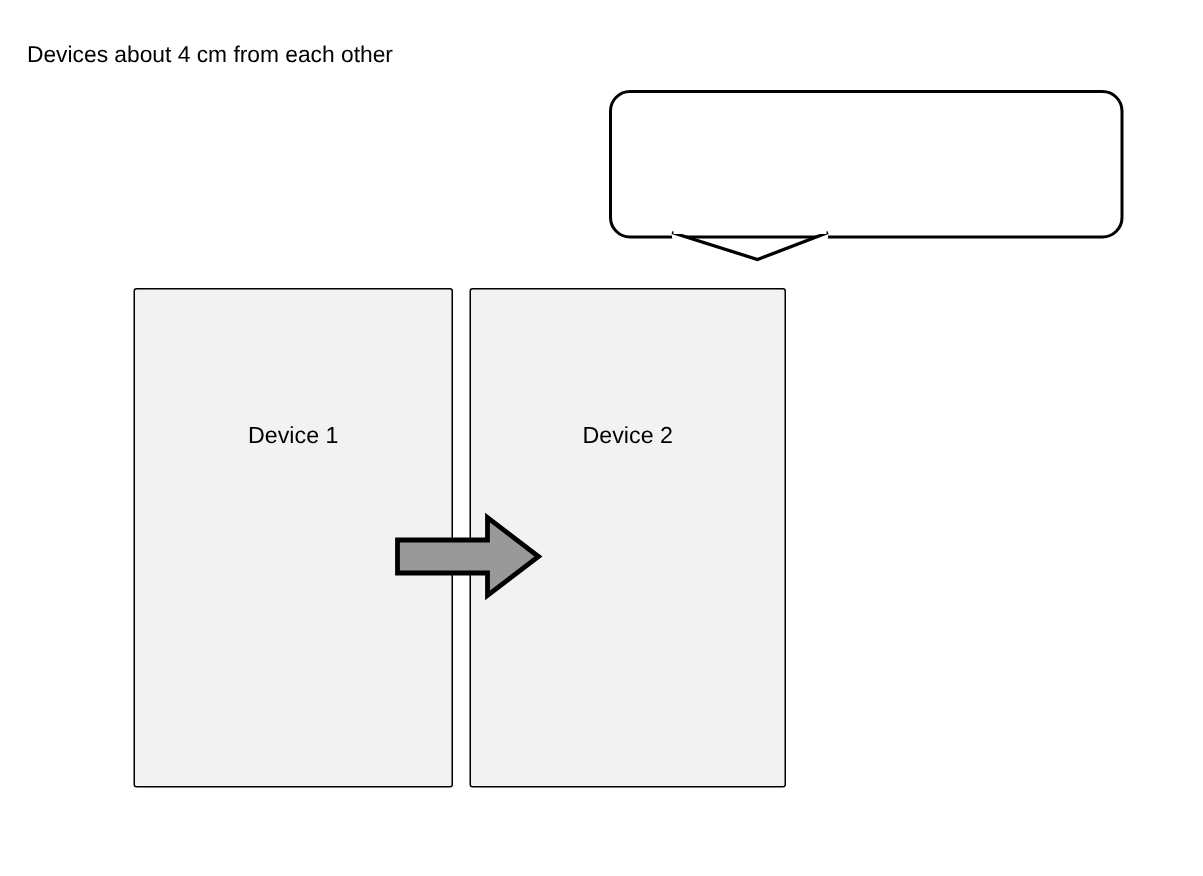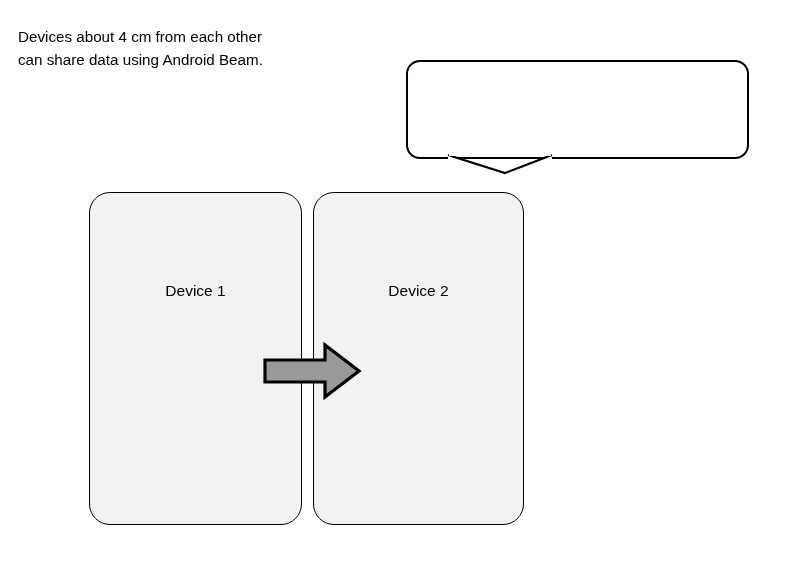--- a/index.html
+++ b/index.html
@@ -18,21 +18,21 @@
     position: absolute;
     left: 0;
     top: 0;
     width: 698px;
     height: 584px;
   }
   .device-box {
     position: absolute;
     background: #f2f2f2;
     border: 1.6px solid #000000;
-    border-radius: 21px;
+    border-radius: 2px;
     box-sizing: border-box;
     display: flex;
     align-items: flex-start;
     justify-content: center;
   }
   #device-1 {
     left: 89px;
     top: 192px;
     width: 213px;
     height: 333px;
@@ -97,21 +97,20 @@
   <div class="callout"></div>
 
   <svg class="tail-svg" viewBox="0 0 140 46" xmlns="http://www.w3.org/2000/svg">
     <path d="M 8 15 L 65 33 L 112 15 L 112 19 L 65 37 L 8 19 Z" fill="#ffffff" stroke="none"></path>
     <path d="M 8 15 L 65 33 L 112 15" fill="none" stroke="#000000" stroke-width="2.2" stroke-linejoin="miter" stroke-linecap="butt"></path>
     <rect x="9" y="11" width="102" height="5" fill="#ffffff"></rect>
   </svg>
 
   <div class="callout-text">
     <div>Devices about 4 cm from each other</div>
-    <div>can share data using Android Beam.</div>
   </div>
 
   <div class="device-box" id="device-1">
     <span class="device-label">Device 1</span>
   </div>
 
   <div class="device-box" id="device-2">
     <span class="device-label">Device 2</span>
   </div>
 

